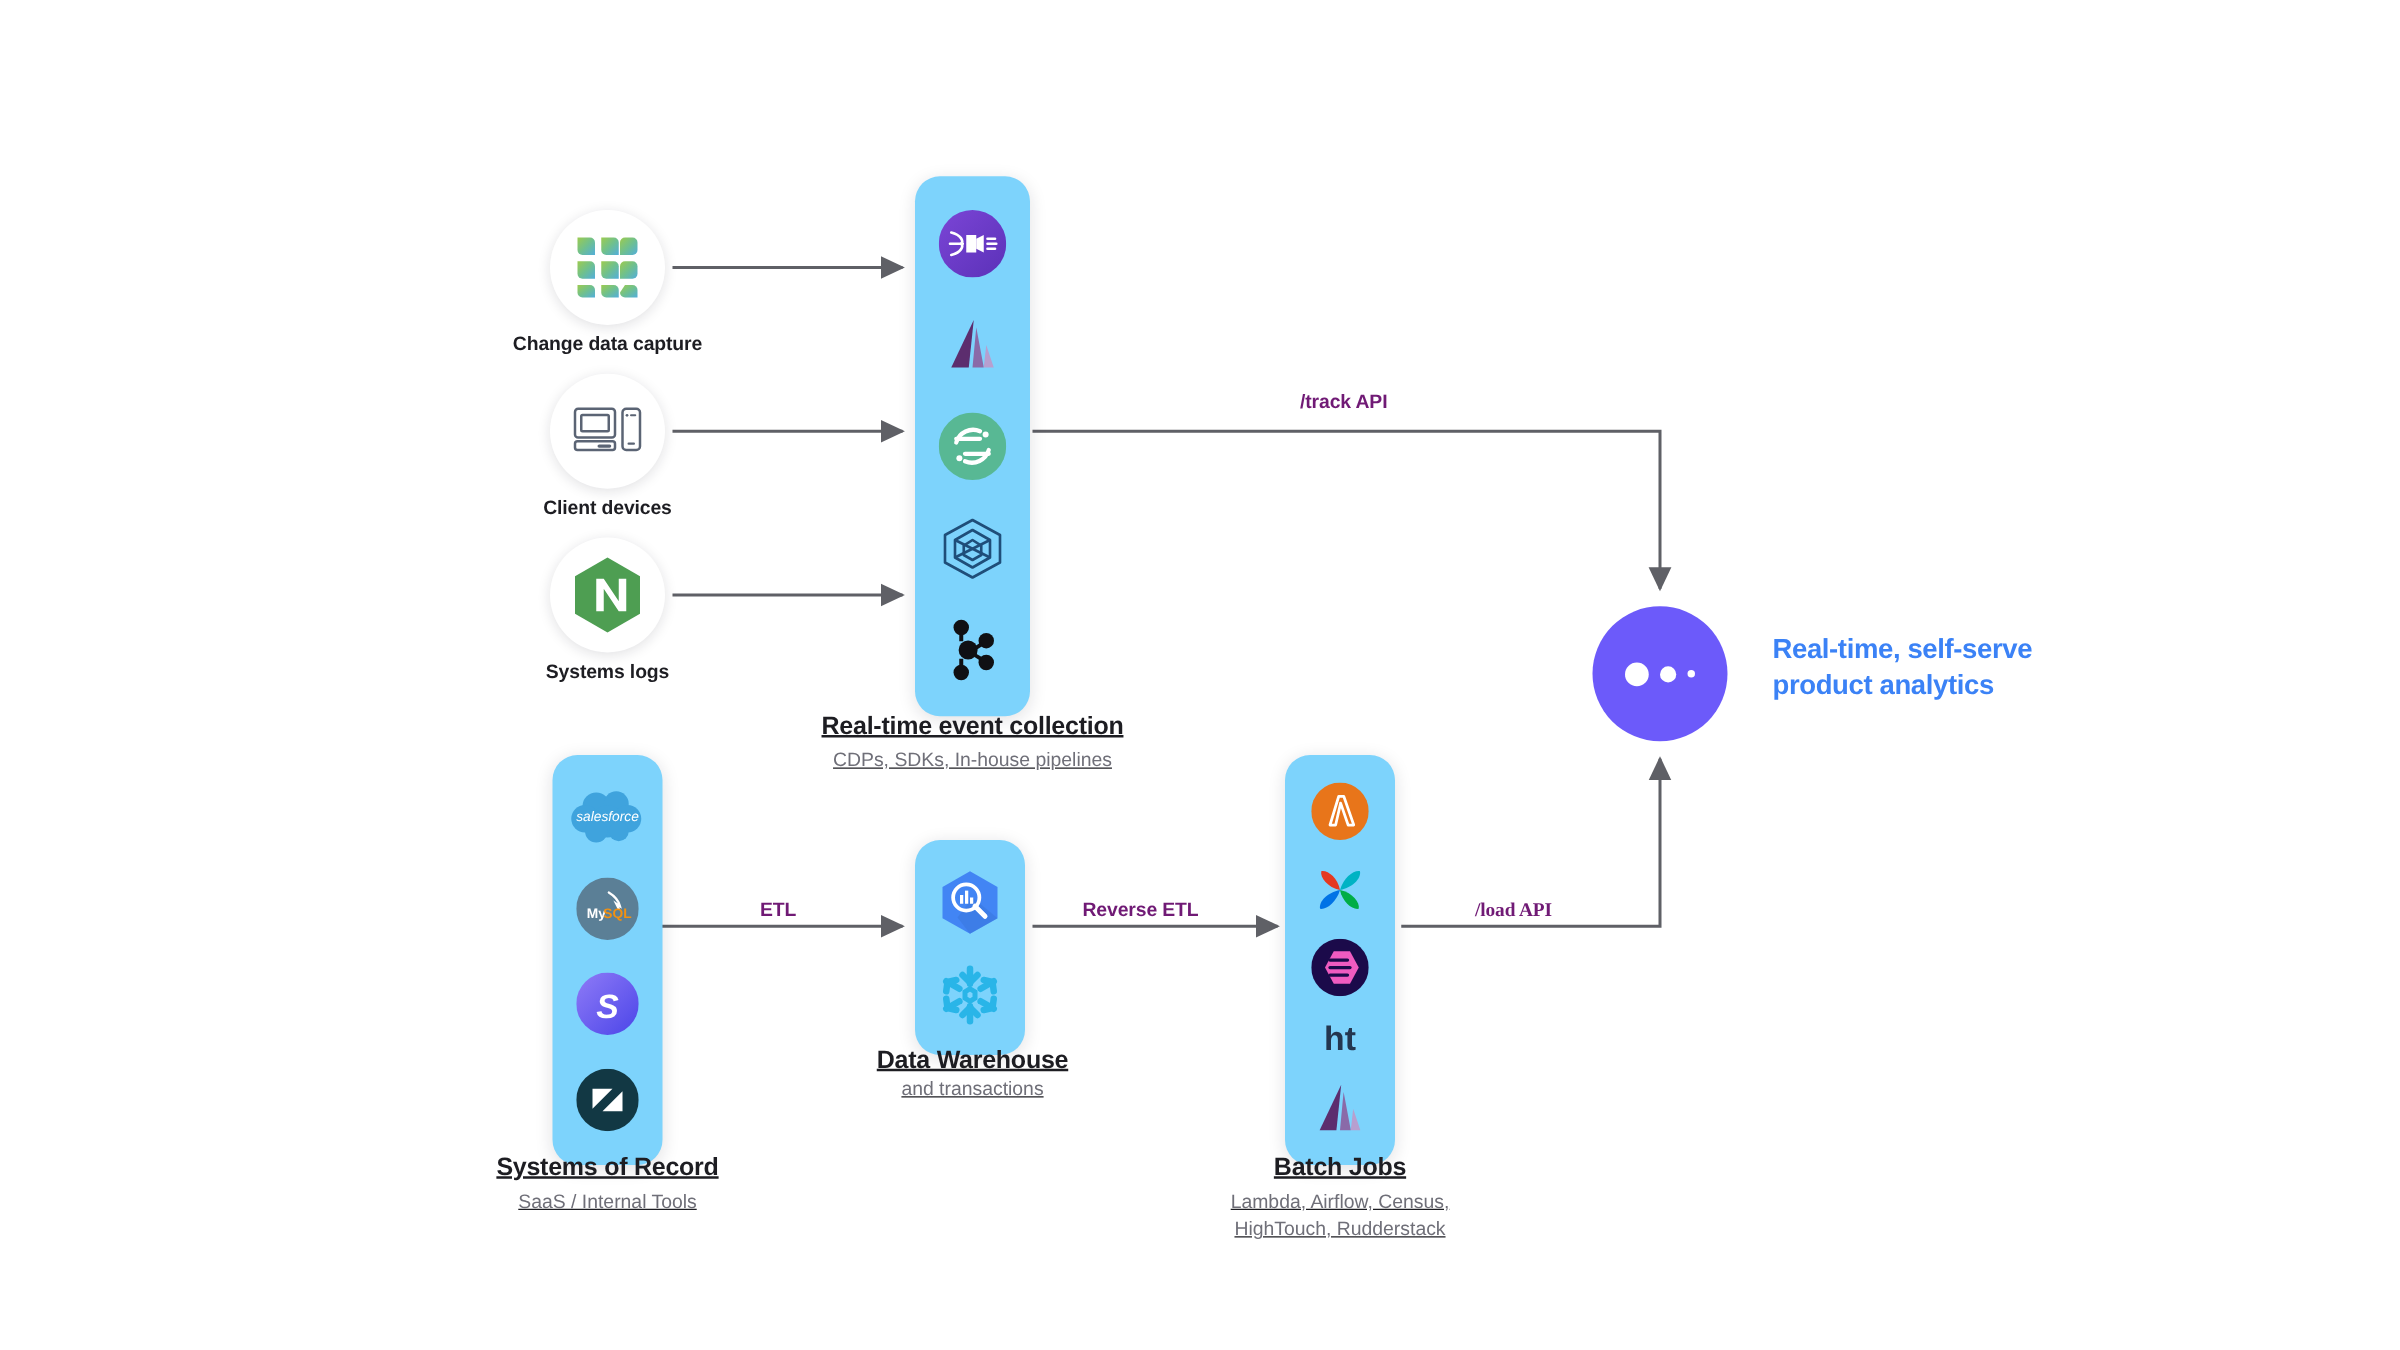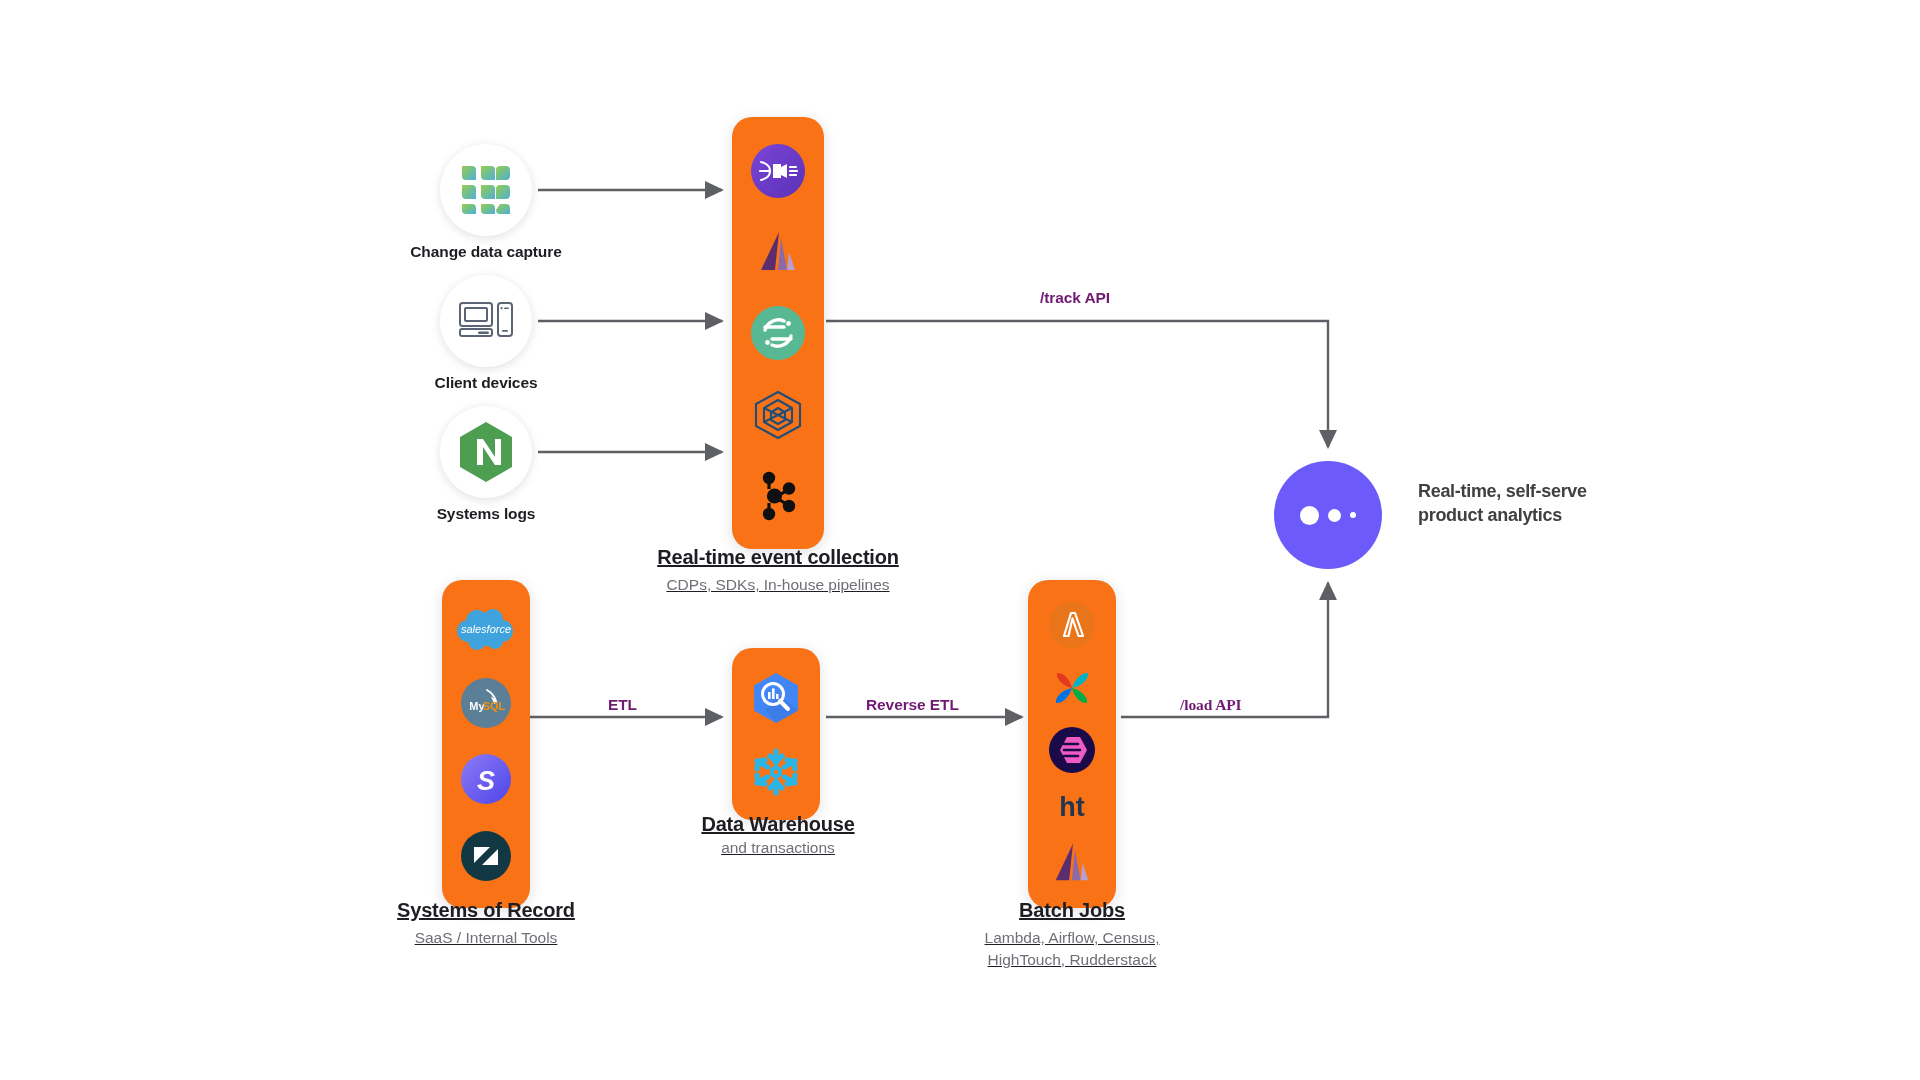--- a/index.html
+++ b/index.html
@@ -1,51 +1,51 @@
 <!DOCTYPE html>
 <html><head>
 <meta charset="utf-8">
 <style>
   html,body{margin:0;padding:0;background:#ffffff;}
   body{width:1920px;height:1080px;position:relative;overflow:hidden;
        font-family:"Liberation Sans","DejaVu Sans",sans-serif;color:#1d1d22;}
 
-  .stage{position:absolute;inset:0;}
+  .stage{position:absolute;inset:0;margin-top:24px;}
 
   
   .src-node{position:absolute;width:92px;height:92px;border-radius:50%;
             background:#ffffff;box-shadow:0 2px 10px rgba(20,20,40,.13);
             display:flex;align-items:center;justify-content:center;}
   .src-label{position:absolute;font-size:15.5px;font-weight:700;color:#1d1d22;
              text-align:center;white-space:nowrap;letter-spacing:-.1px;}
 
   
-  .card{position:absolute;background:#f97316;border-radius:20px;
+  .card{position:absolute;background:#7dd3fc;border-radius:20px;
         box-shadow:0 3px 14px rgba(20,20,40,.13);
         display:flex;flex-direction:column;align-items:center;
         justify-content:space-around;}
   .card .slot{display:flex;align-items:center;justify-content:center;}
 
   
   .cap{position:absolute;text-align:center;text-decoration:underline;}
   .cap .t{font-size:20px;font-weight:700;color:#1d1d22;line-height:1.25;
           letter-spacing:-.2px;white-space:nowrap;}
   .cap .s{font-size:15.5px;font-weight:400;color:#6f6f78;line-height:1.45;
           margin-top:4px;}
 
   
   .edge-lab{position:absolute;font-size:15.5px;font-weight:700;color:#701a75;
             white-space:nowrap;letter-spacing:-.1px;}
 
   
   .dest-circle{position:absolute;width:108px;height:108px;border-radius:50%;
                display:flex;align-items:center;justify-content:center;gap:9px;}
   .dest-circle i{display:block;background:#fff;border-radius:50%;}
-  .dest-label{position:absolute;font-size:18px;font-weight:700;line-height:1.32;
-              color:#404040;letter-spacing:-.3px;white-space:nowrap;}
+  .dest-label{position:absolute;font-size:22px;font-weight:700;line-height:1.32;
+              color:#3b82f6;letter-spacing:-.3px;white-space:nowrap;}
 
   svg.edges{position:absolute;left:0;top:0;width:1920px;height:1080px;
             pointer-events:none;}
 </style>
 </head>
 <body>
 
 <div class="stage">
 
   <svg class="edges" viewBox="0 0 1920 1080">

